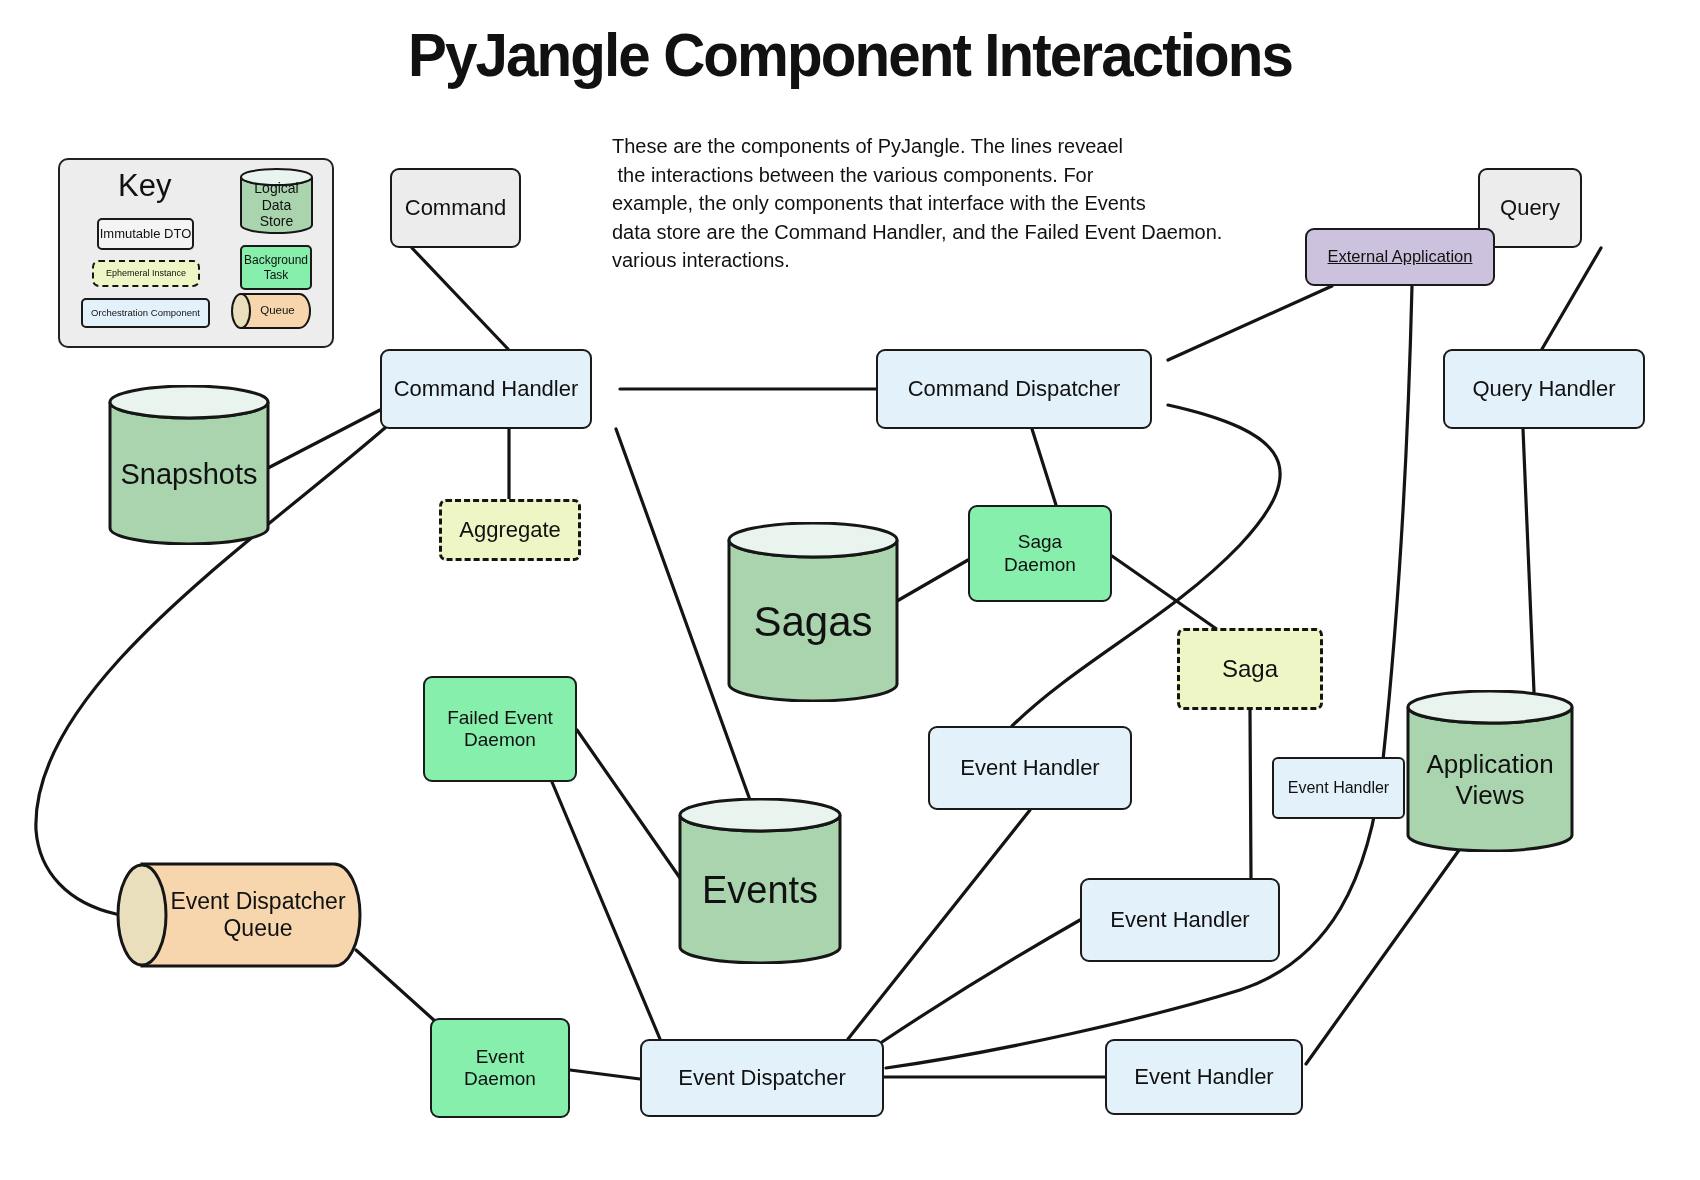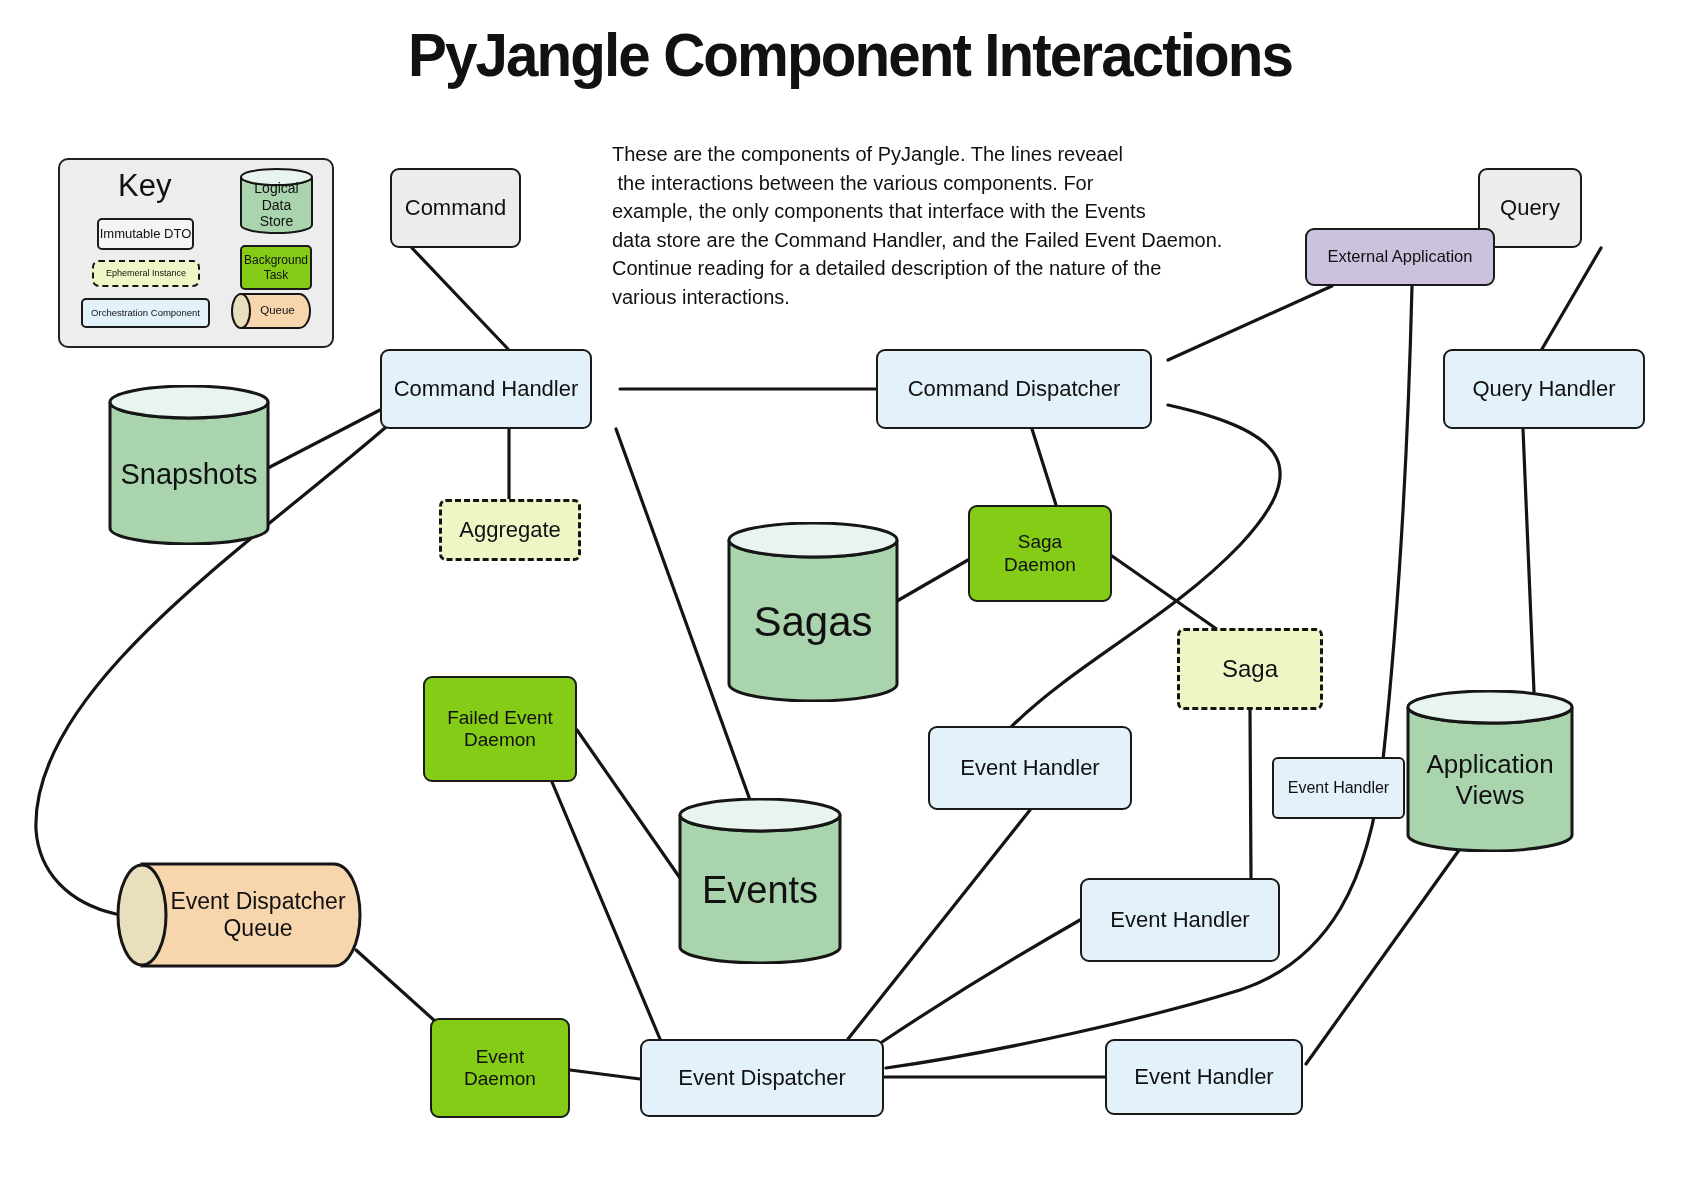--- a/index.html
+++ b/index.html
@@ -1,31 +1,31 @@
 <!DOCTYPE html>
 <html><head>
 <meta charset="utf-8">
 <style>
   html,body{margin:0;padding:0;background:#ffffff;}
   #canvas{position:relative;width:1700px;height:1180px;background:#ffffff;overflow:hidden;
           font-family:"Liberation Sans", sans-serif;color:#111;}
   .title{position:absolute;top:24px;left:0;width:1700px;text-align:center;
          font-size:62px;font-weight:700;letter-spacing:-2px;transform:scaleX(.94);line-height:1;}
-  .desc{position:absolute;left:612px;top:140px;font-size:20px;line-height:28.5px;}
+  .desc{position:absolute;left:612px;top:132px;font-size:20px;line-height:28.5px;}
   .desc div{white-space:pre;}
   svg.edges{position:absolute;left:0;top:0;}
   .edge{fill:none;stroke:#141414;stroke-width:3.2;stroke-linecap:round;}
   .node{position:absolute;display:flex;align-items:center;justify-content:center;
         box-sizing:border-box;text-align:center;}
   .lbl{white-space:pre-line;line-height:1.18;}
   .box{border:2.5px solid #1a1a1a;border-radius:9px;}
   .blue{background:#e3f1fa;}
   .gray{background:#ececec;}
-  .purple{background:#cdc2de;}
-  .pink{background:#84cc16;}
+  .purple{background:#cdc2de;text-decoration:underline;}
+  .pink{background:#86efac;}
   .dashed{background:#eef6c5;border:3px dashed #141414;border-radius:7px;}
   .cyl{background:transparent;}
   .cyl svg{position:absolute;left:0;top:0;}
   .cyl .lbl{position:relative;}
   .keypanel{position:absolute;background:#ededed;border:2.5px solid #222;border-radius:10px;}
   .kt{position:absolute;font-size:31px;font-weight:400;}
   .f22{font-size:22px;}
   .f19{font-size:19px;}
   .f17{font-size:16.5px;}
   .f16{font-size:16px;}
@@ -60,21 +60,20 @@
     <path class="edge" d="M 552 782 L 660 1039"></path>
     <path class="edge" d="M 1472 832 L 1306 1064"></path>
   </svg>
 
   <div class="title">PyJangle Component Interactions</div>
   <div class="desc">
     <div>These are the components of PyJangle. The lines reveael</div>
     <div> the interactions between the various components. For</div>
     <div>example, the only components that interface with the Events</div>
     <div>data store are the Command Handler, and the Failed Event Daemon.</div>
-    <div>Continue reading for a detailed description of the nature of the</div>
     <div>various interactions.</div>
   </div>
 
   <div class="keypanel" style="left:58px;top:158px;width:272px;height:186px;">
     <div class="kt" style="left:58px;top:8px;">Key</div>
     <div class="node box gray" style="left:37px;top:58px;width:97px;height:32px;border-width:2px;border-radius:5px;background:#f4f4f4;">
       <span class="lbl" style="font-size:13px;">Immutable DTO</span>
     </div>
     <div class="node dashed" style="left:32px;top:100px;width:108px;height:27px;border-width:2px;">
       <span class="lbl" style="font-size:9px;">Ephemeral Instance</span>

